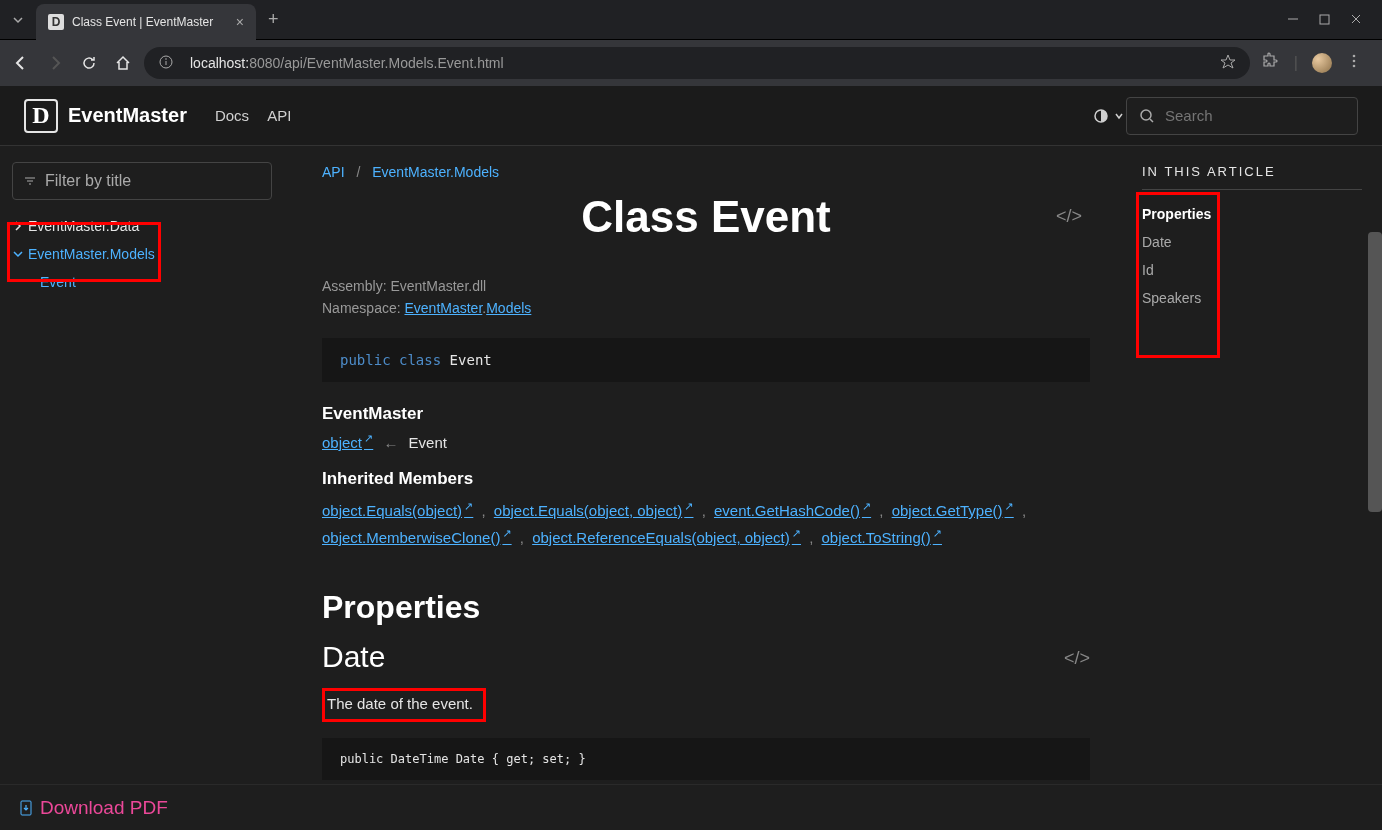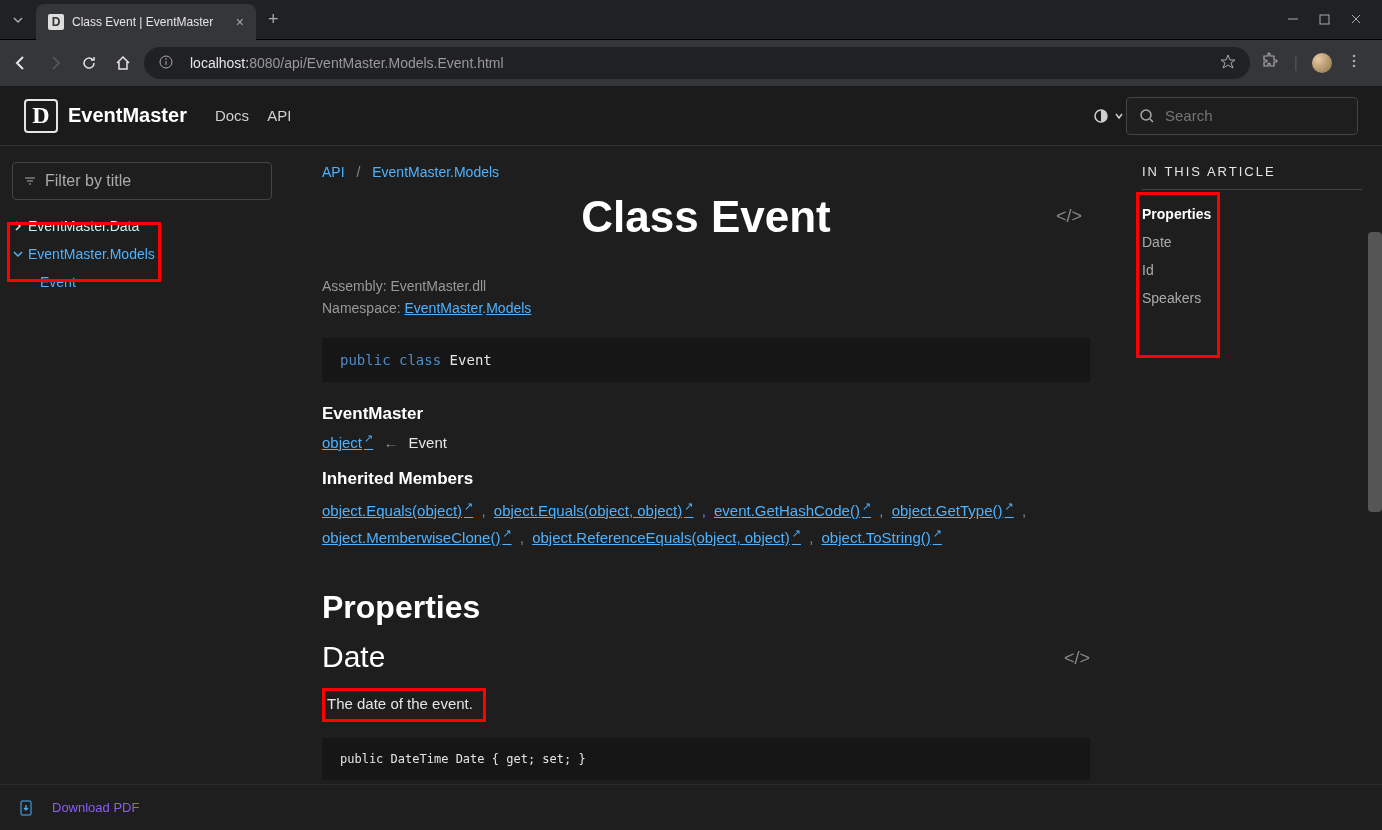--- a/index.html
+++ b/index.html
@@ -412,26 +412,26 @@
   pointer-events: none;
 }
 .footer {
   height: 46px;
   display: flex;
   align-items: center;
   padding: 0 18px;
   border-top: 1px solid #2a2a2a;
 }
 .download-link {
-  color: #8b5cf6;
+  color: #ec4899;
   text-decoration: none;
-  font-size: 13px;
-  display: flex;
-  align-items: center;
-  gap: 16px;
+  font-size: 19px;
+  display: flex;
+  align-items: center;
+  gap: 4px;
 }
 .scroll-indicator {
   position: absolute;
   right: 0;
   top: 86px;
   width: 14px;
   height: 280px;
   background: #555;
   border-radius: 4px;
 }

